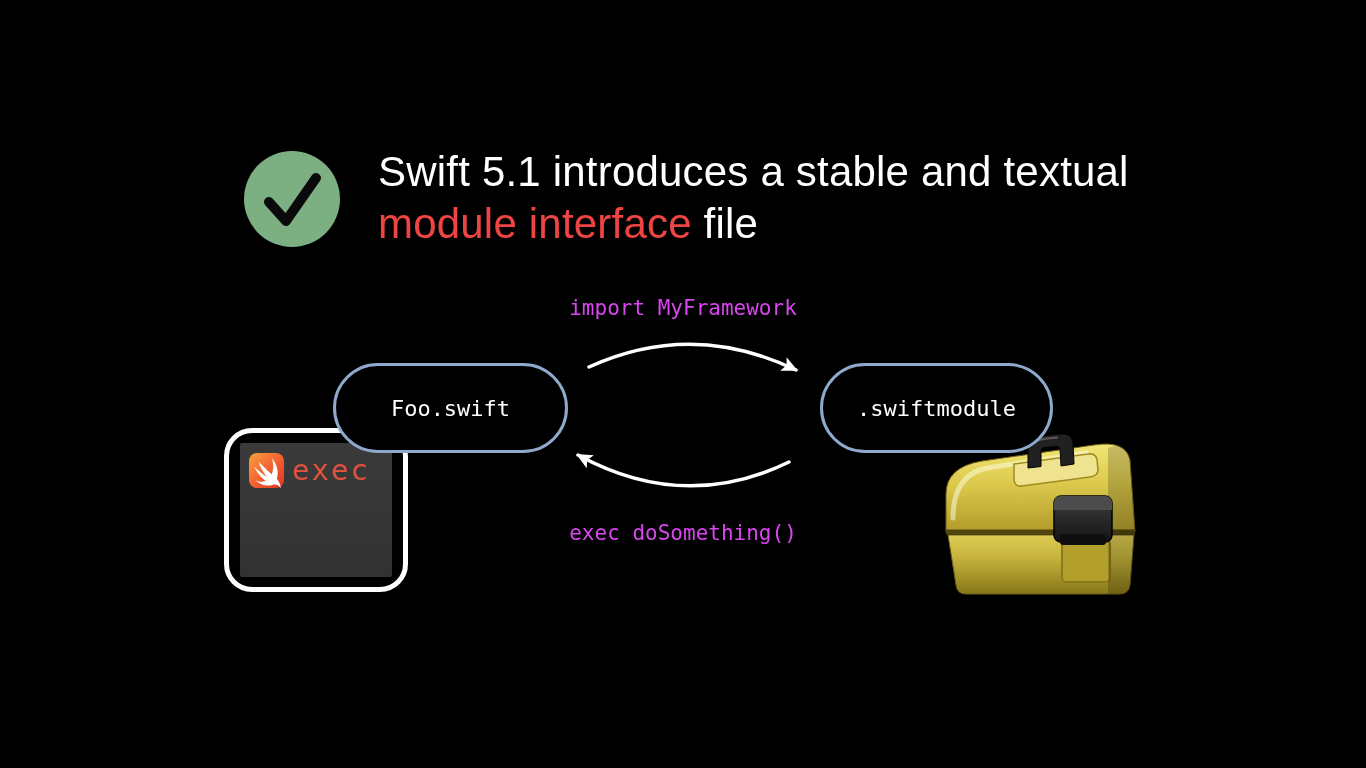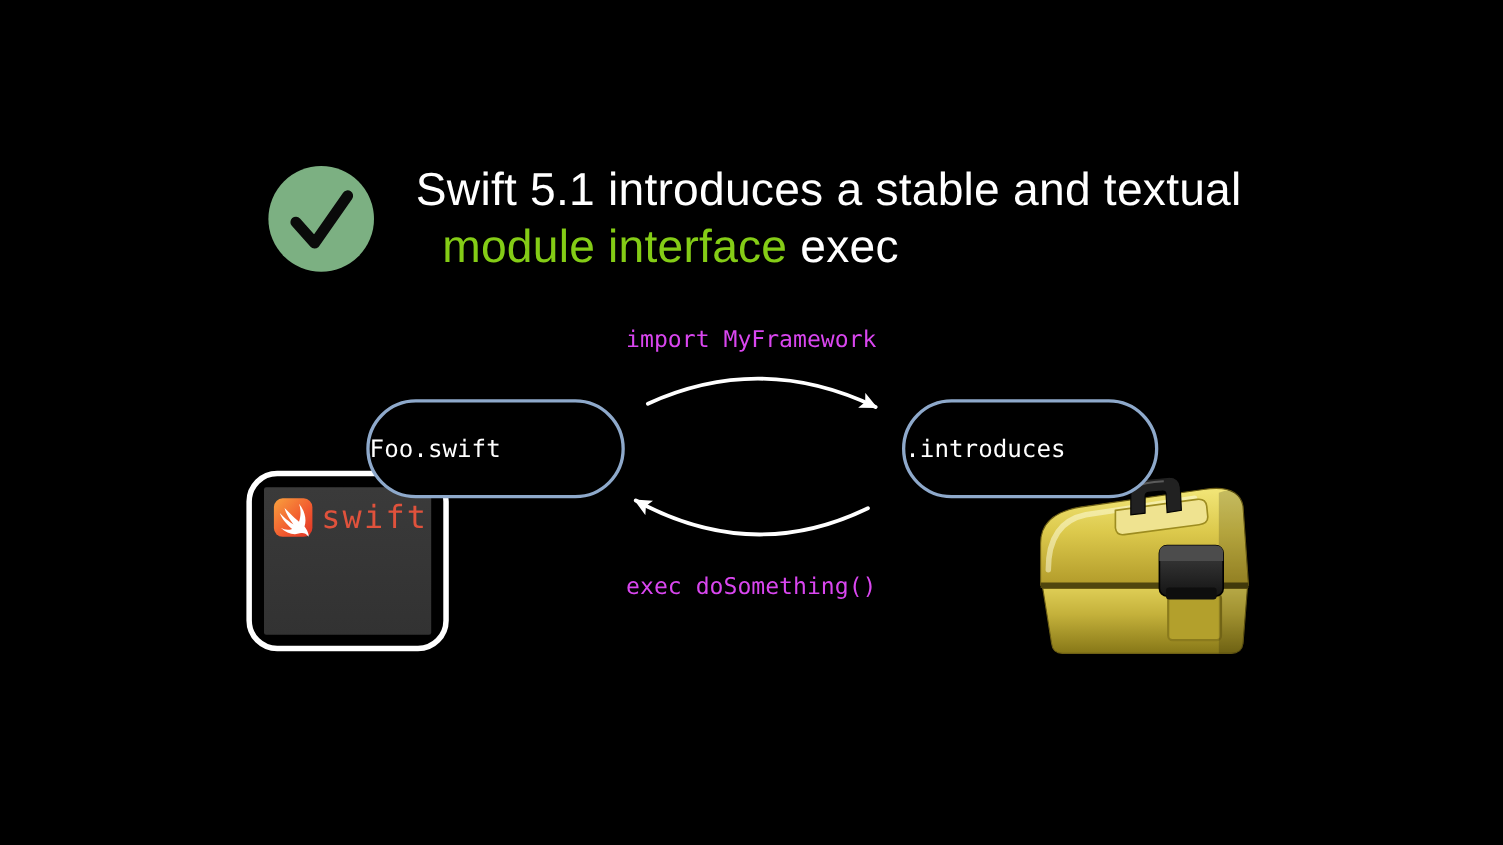--- a/index.html
+++ b/index.html
@@ -27,21 +27,21 @@
   .title {
     position: absolute;
     left: 378px; top: 146px;
     font-size: 42px;
     line-height: 52px;
     font-weight: 500;
     letter-spacing: 0.2px;
     color: #fff;
     white-space: nowrap;
   }
-  .title .hl { color: #84cc16; margin-left: 24px; }
+  .title .hl { color: #ef4444; }
 
   
   .arrows {
     position: absolute;
     left: 0; top: 0;
     width: 1366px; height: 768px;
     pointer-events: none;
   }
 
   
@@ -62,20 +62,21 @@
   .pill {
     position: absolute;
     top: 363px;
     height: 90px;
     border: 3px solid #8EA9CB;
     border-radius: 47px;
     box-sizing: border-box;
     background: #000;
     display: flex;
     align-items: center;
+    justify-content: center;
     font-family: "DejaVu Sans Mono", "Liberation Mono", monospace;
     font-size: 22px;
     color: #fff;
     z-index: 5;
   }
   .pill-left  { left: 333px; width: 235px; }
   .pill-right { left: 820px; width: 233px; }
 
   
   .exec-window {
@@ -130,54 +131,54 @@
   <div class="check-badge">
     <svg viewBox="0 0 96 96">
       <path d="M25,51 L42,70 L72,27" fill="none" stroke="#0a0a0a" stroke-width="10" stroke-linecap="round" stroke-linejoin="round"></path>
     </svg>
   </div>
 
   <div class="title">
     <div>
       <span>Swift 5.1 introduces a stable and textual</span>
     </div>
-    <div><span class="hl">module interface</span><span> exec</span></div>
+    <div><span class="hl">module interface</span><span> file</span></div>
   </div>
 
   <svg class="arrows" viewBox="0 0 1366 768">
     <defs>
       <marker id="ah" markerWidth="17" markerHeight="15" refX="14" refY="7.5" orient="auto" markerUnits="userSpaceOnUse">
         <path d="M0,0 L16,7.5 L0,15 L3.5,7.5 Z" fill="#ffffff"></path>
       </marker>
     </defs>
     <path d="M 589 367 Q 692 320 796 370" fill="none" stroke="#ffffff" stroke-width="3.5" stroke-linecap="round" marker-end="url(#ah)"></path>
     <path d="M 789 462 Q 684 513 578 455" fill="none" stroke="#ffffff" stroke-width="3.5" stroke-linecap="round" marker-end="url(#ah)"></path>
   </svg>
 
   <div class="mono-label label-import">import MyFramework</div>
   <div class="mono-label label-func">exec doSomething()</div>
 
   <div class="pill pill-left">
     <span>Foo.swift</span>
   </div>
   <div class="pill pill-right">
-    <span>.introduces</span>
+    <span>.swiftmodule</span>
   </div>
 
   <div class="exec-window">
     <div class="exec-screen">
       <div class="swift-logo">
         <svg viewBox="0 0 56 56">
           <path fill="#ffffff" d="M36.5,8 C45,18 48,31 44.5,41 C50,48 51,54 50.5,56
             C50.5,56 46,48 37.5,51 C29,54 18,51 10,43 C15,46 21.5,47 26.5,44.5
             C18.5,38.5 11,29 8.5,21.5 C15,28.5 23,35 28.5,38 C23,31 17,21 15.5,14
             C23,22 32,30.5 36.5,34 C39.5,26 39.5,16.5 36.5,8 Z"></path>
         </svg>
       </div>
-      <div class="exec-label">swift</div>
+      <div class="exec-label">exec</div>
     </div>
   </div>
 
   <div class="toolbox">
     <svg viewBox="0 0 210 175">
       <defs>
         <linearGradient id="lidG" x1="0" y1="0" x2="0" y2="1">
           <stop offset="0" stop-color="#F2E678"></stop>
           <stop offset="0.45" stop-color="#DCC94C"></stop>
           <stop offset="1" stop-color="#B29B2A"></stop>

